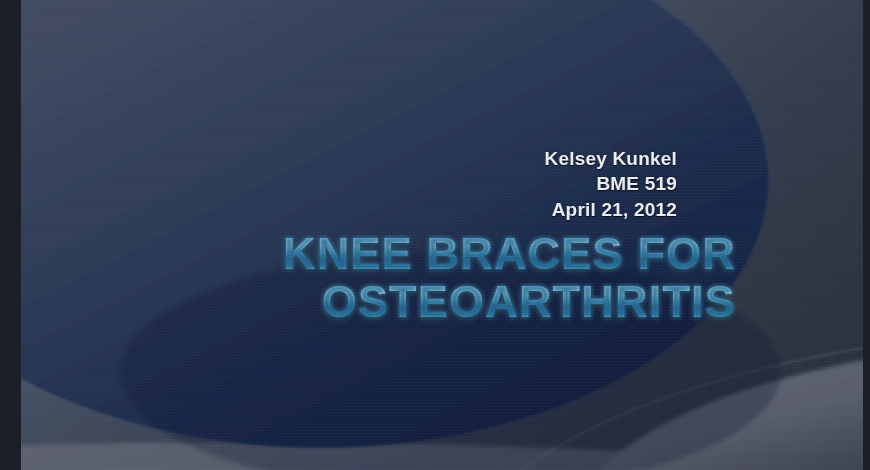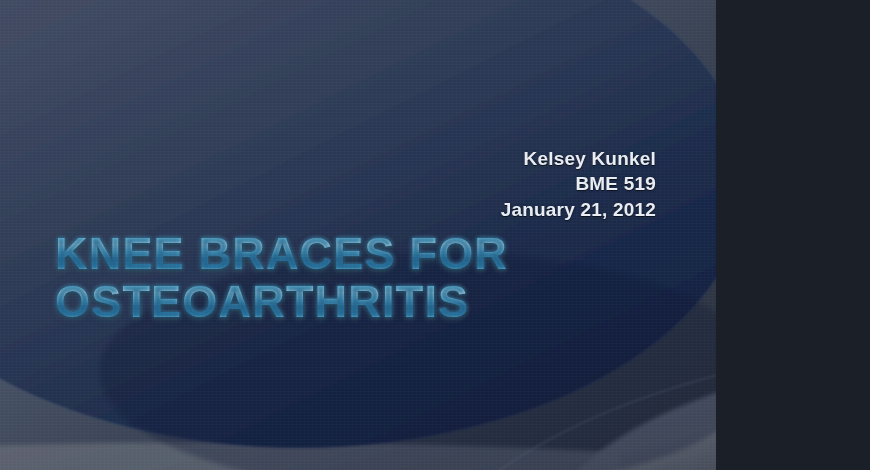--- a/index.html
+++ b/index.html
@@ -7,24 +7,25 @@
     margin: 0;
     padding: 0;
     background: #1b1f27;
   }
   body {
     font-family: "Liberation Sans", sans-serif;
   }
 
   #slide-root {
     position: relative;
-    width: 716px;
+    width: 842px;
     height: 470px;
     overflow: hidden;
     background: #15803d;
+    margin-left: 21px;
   }
 
   #slide-svg {
     position: absolute;
     left: 0;
     top: 0;
     width: 870px;
     height: 470px;
     display: block;
   }
@@ -62,21 +63,21 @@
       -1px 0 0   rgba(255,255,255,0.10);
     white-space: nowrap;
   }
 
   
   #title-block {
     position: absolute;
     left: 55px;
     top: 231px;
     width: 660px;
-    text-align: left;
+    text-align: right;
   }
   .title-line {
     display: block;
     position: relative;
     font-family: "Liberation Sans", sans-serif;
     font-weight: bold;
     font-size: 45px;
     line-height: 45px;
     letter-spacing: 1.2px;
     text-transform: uppercase;
@@ -193,21 +194,21 @@
 
       <ellipse cx="430" cy="372" rx="330" ry="120" fill="#0d1936" opacity="0.30" filter="url(#softEdge2)"></ellipse>
     </g>
   </svg>
 
   <div id="text-layer">
 
     <div id="subtitle-block">
       <span class="subtitle-line">Kelsey Kunkel</span>
       <span class="subtitle-line">BME 519</span>
-      <span class="subtitle-line">January 21, 2012</span>
+      <span class="subtitle-line">April 21, 2012</span>
     </div>
 
     <div id="title-block">
       <span class="title-line" data-echo="Knee Braces for">Knee Braces for</span>
       <span class="title-line" data-echo="Osteoarthritis">Osteoarthritis</span>
     </div>
   </div>
 
   <div id="grain"></div>
 </div>

